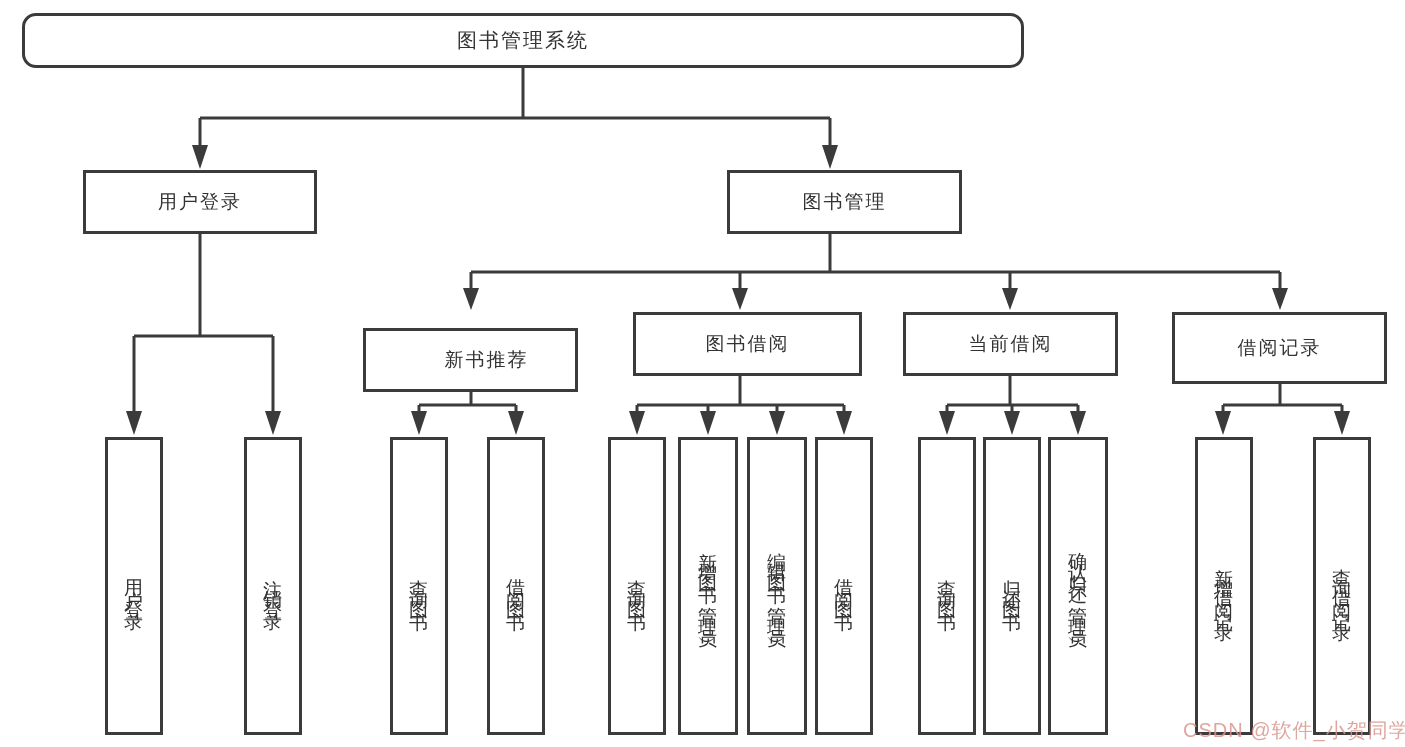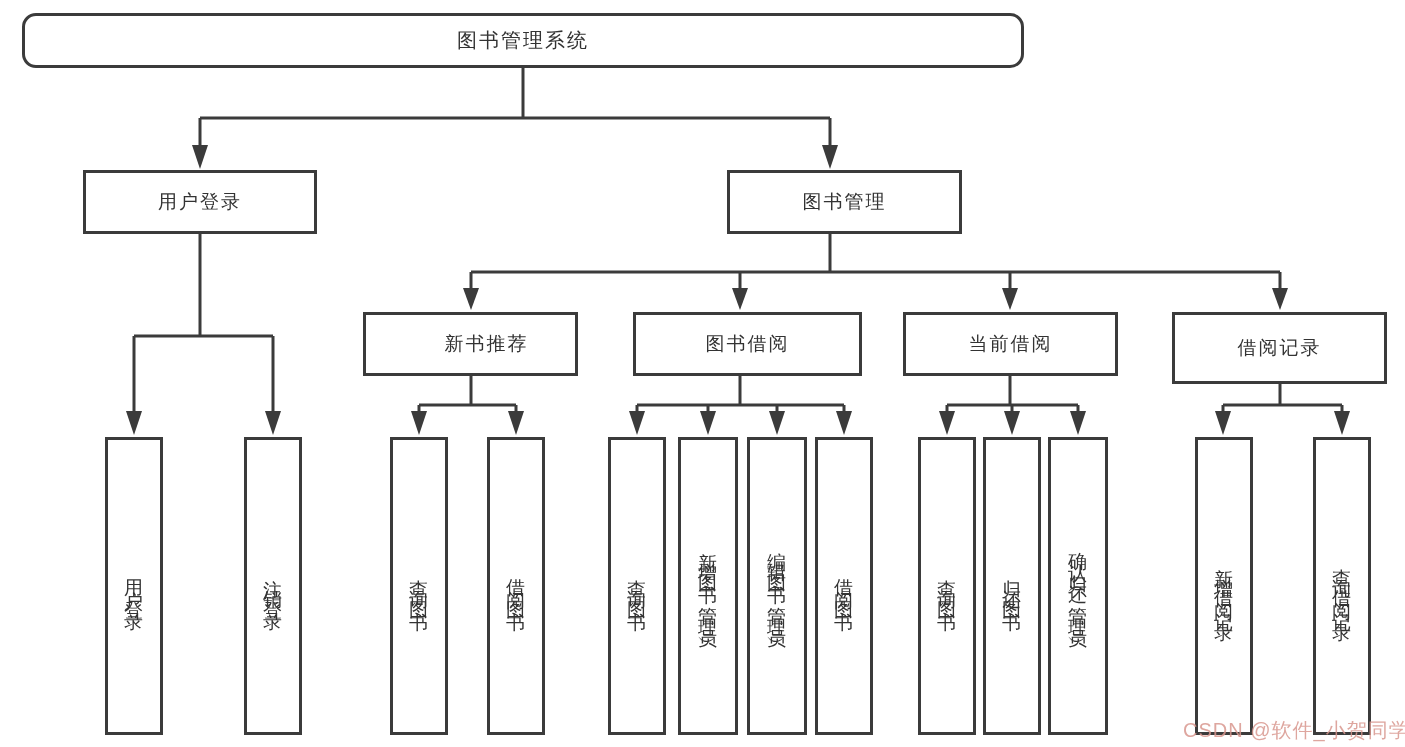--- a/index.html
+++ b/index.html
@@ -122,21 +122,21 @@
     <span>图书管理系统</span>
   </div>
 
   <div class="node" style="left:83px;top:170px;width:234px;height:64px;">
     <span>用户登录</span>
   </div>
   <div class="node" style="left:712px;top:170px;width:235px;height:64px;margin-left:15px;">
     <span>图书管理</span>
   </div>
 
-  <div class="node" style="left:363px;top:312px;width:215px;height:64px;padding-left:32px;">
+  <div class="node" style="left:363px;top:328px;width:215px;height:64px;padding-left:32px;">
     <span>新书推荐</span>
   </div>
   <div class="node" style="left:633px;top:312px;width:229px;height:64px;">
     <span>图书借阅</span>
   </div>
   <div class="node" style="left:903px;top:312px;width:215px;height:64px;">
     <span>当前借阅</span>
   </div>
   <div class="node" style="left:1172px;top:312px;width:215px;height:72px;">
     <span>借阅记录</span>

